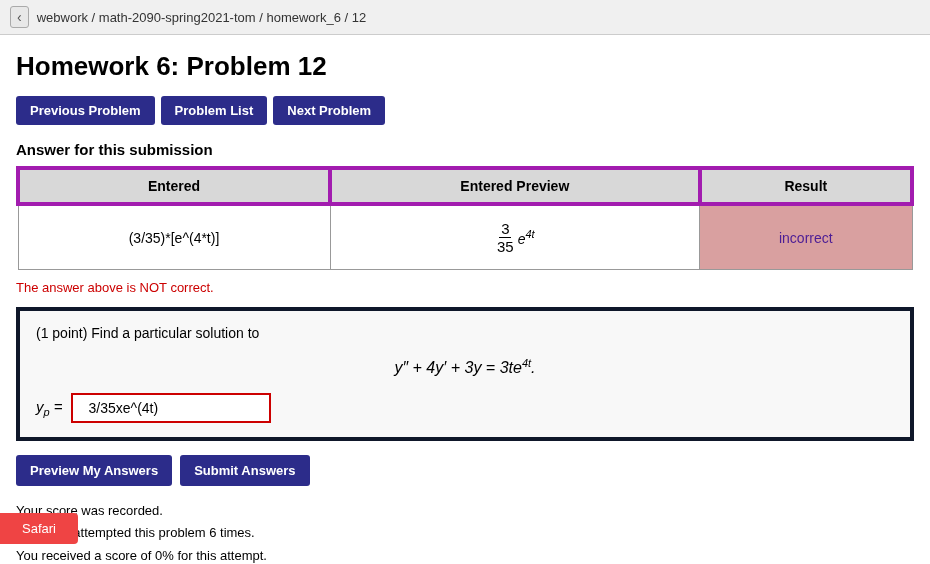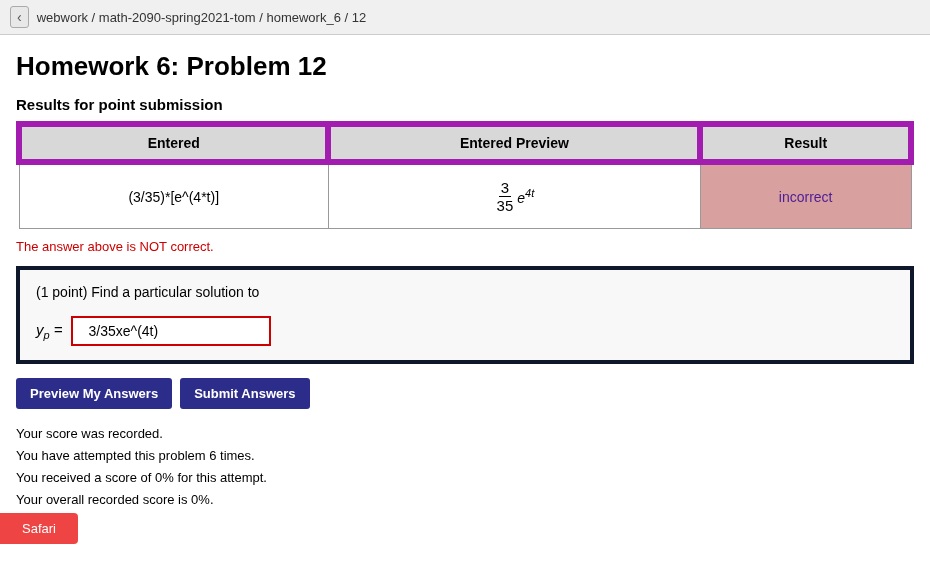--- a/index.html
+++ b/index.html
@@ -69,21 +69,21 @@
 
     
     .results-table {
       width: 100%;
       border-collapse: collapse;
       border: 1px solid #999;
       margin-bottom: 10px;
     }
     .results-table th {
       background: #d8d8d8;
-      border: 6px solid #a21caf;
+      border: 4px solid #a21caf;
       padding: 8px 12px;
       font-weight: bold;
       text-align: center;
       font-size: 14px;
     }
     .results-table td {
       border: 1px solid #999;
       padding: 14px 12px;
       text-align: center;
       font-size: 14px;
@@ -197,22 +197,27 @@
 
 <div class="top-nav">
   <span class="back-arrow">‹</span>
   <span class="breadcrumb-text">webwork / math-2090-spring2021-tom / homework_6 / 12</span>
 </div>
 
 <div class="main">
 
   <h1 class="page-title">Homework 6: Problem 12</h1>
 
-
-  <div class="section-label">Results for point submission</div>
+  <div class="btn-group">
+    <button class="btn-nav">Previous Problem</button>
+    <button class="btn-nav">Problem List</button>
+    <button class="btn-nav">Next Problem</button>
+  </div>
+
+  <div class="section-label">Answer for this submission</div>
 
   <table class="results-table">
     <thead>
       <tr>
         <th>Entered</th>
         <th>Entered Preview</th>
         <th>Result</th>
       </tr>
     </thead>
     <tbody>
@@ -230,20 +235,23 @@
         <td class="result-incorrect">incorrect</td>
       </tr>
     </tbody>
   </table>
 
   <div class="not-correct-msg">The answer above is NOT correct.</div>
 
   <div class="problem-box">
     <p class="problem-text">(1 point) Find a particular solution to</p>
 
+    <div class="equation-display">
+      <span style="font-style:italic;">y″ + 4y′ + 3y = 3te<sup>4t</sup>.</span>
+    </div>
 
     <div class="answer-row">
       <span class="yp-label">
         <i>y</i><sub>p</sub> =
       </span>
       <input type="text" class="answer-input" value="3/35xe^(4t)" style="">
     </div>
   </div>
 
   <div class="bottom-buttons">

